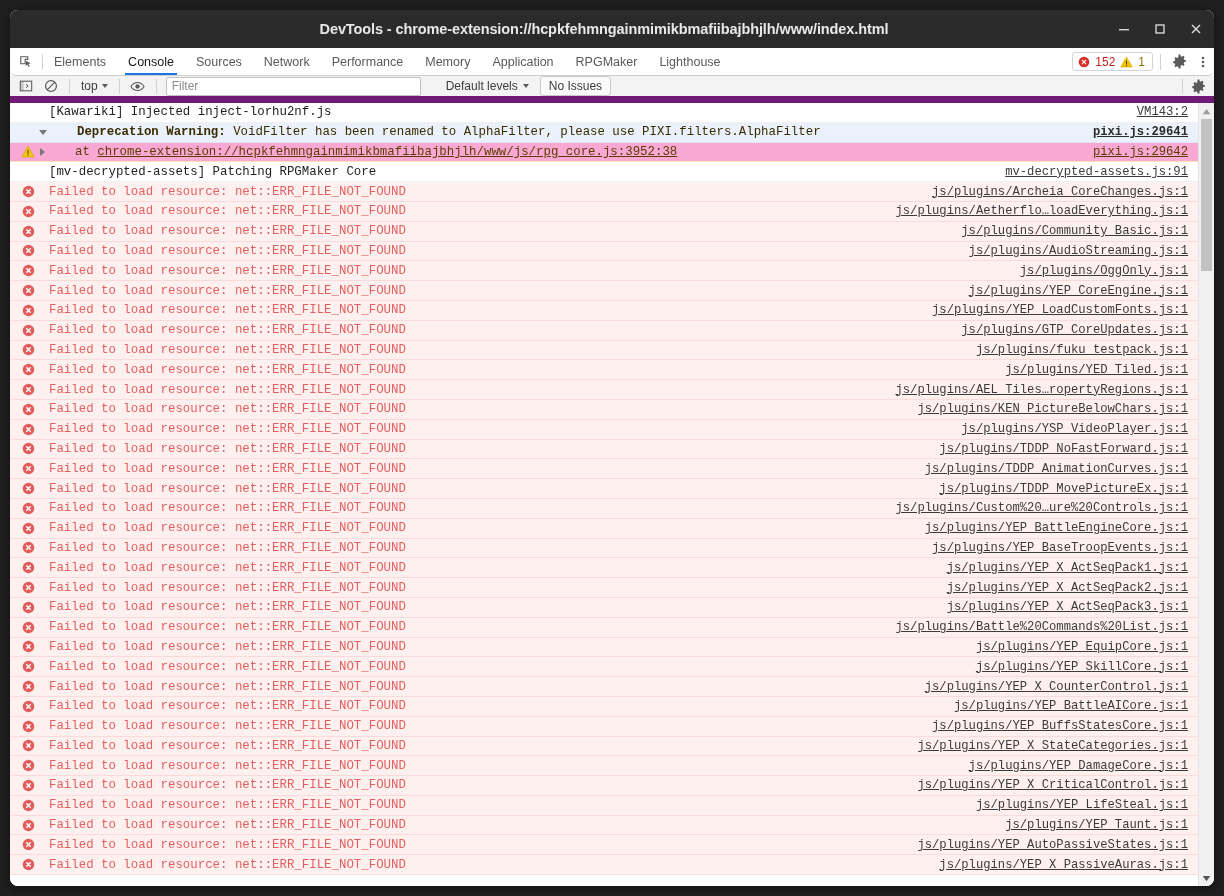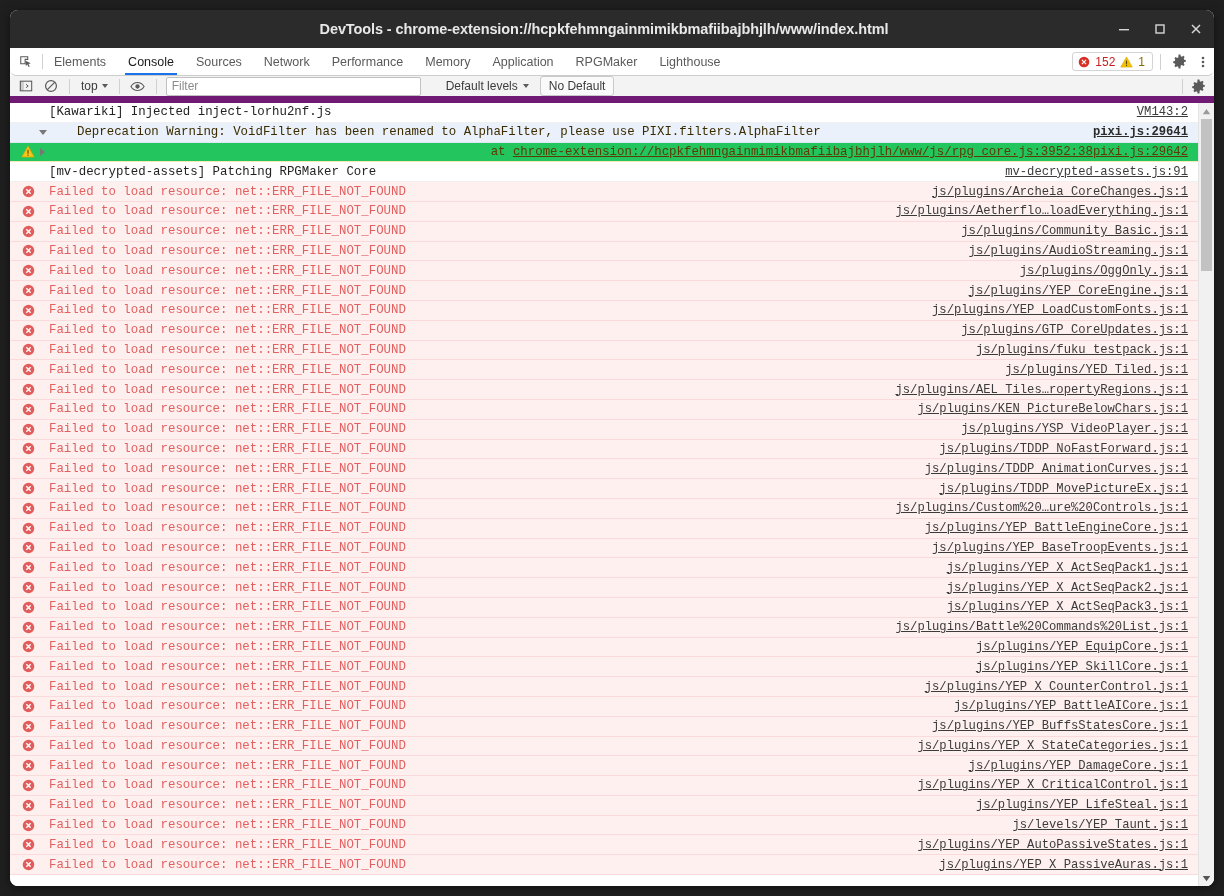--- a/index.html
+++ b/index.html
@@ -179,21 +179,21 @@
     padding-right: 10px;
     text-decoration: underline;
     color: #3b3b3b;
     font-size: 12.2px;
     flex: 0 0 auto;
   }
 
   
   .msg.log { background: #ffffff; color: #222; border-bottom-color: #f0f0f0; }
   
-  .msg.warn { background: #22c55e; color: #5c3c00; border-bottom-color: #f5e9b8; text-align: right; }
+  .msg.warn { background: #f9a8d4; color: #5c3c00; border-bottom-color: #f5e9b8; }
   .msg.warn .src { color: #5c3c00; }
   .msg.warn-head { background: #eaf1fb; color: #3a2c00; border-bottom-color: #dde6f3; }
   .msg.warn-head .src { color: #2b2b2b; font-weight: bold; }
   
   .msg.err { background: #fff0f0; color: #e55; border-bottom-color: #fadada; }
   .msg.err .txt { color: #e36060; }
   .msg.err .src { color: #3b3b3b; }
 
   .gutter {
     width: 16px; flex: 0 0 16px;
@@ -214,21 +214,21 @@
   .tri-right {
     width: 0; height: 0;
     border-top: 4px solid transparent;
     border-bottom: 4px solid transparent;
     border-left: 5px solid #777;
   }
 
   .err-icon { width: 13px; height: 13px; display:block; }
   .warn-icon { width: 14px; height: 13px; display:block; }
 
-  .bold { font-weight: normal; padding-left: 28px; }
+  .bold { font-weight: bold; padding-left: 28px; }
   .indent-at { padding-left: 26px; }
   .link-u { text-decoration: underline; }
 
   
   #scrollbar {
     width: 16px; flex: 0 0 16px;
     background: #f1f1f1;
     border-left: 1px solid #e4e4e4;
     position: relative;
   }
@@ -352,21 +352,21 @@
         <path d="M1 8s2.6-4.3 7-4.3S15 8 15 8s-2.6 4.3-7 4.3S1 8 1 8z" fill="none" stroke="#5a5a5a" stroke-width="1.2"></path>
         <circle cx="8" cy="8" r="2.3" fill="#5a5a5a"></circle>
       </svg>
     </div>
     <div class="ct-sep"></div>
     <input id="filter-input" type="text" placeholder="Filter" style="">
     <div id="levels-select">
       <span>Default levels</span>
       <span class="caret"></span>
     </div>
-    <div id="no-issues">No Default</div>
+    <div id="no-issues">No Issues</div>
     <div id="ct-right">
       <div class="ct-sep"></div>
       <div class="ct-icon">
         <svg width="15" height="15" viewBox="0 0 16 16" fill="#5a5a5a">
           <path d="M8 5.2a2.8 2.8 0 100 5.6 2.8 2.8 0 000-5.6zm0 1.4a1.4 1.4 0 110 2.8 1.4 1.4 0 010-2.8z"></path>
           <path d="M7 0.6h2l.3 1.7a5.6 5.6 0 011.3.55l1.45-1 1.4 1.4-1 1.45c.24.4.43.84.55 1.3l1.7.3v2l-1.7.3c-.12.46-.31.9-.55 1.3l1 1.45-1.4 1.4-1.45-1c-.4.24-.84.43-1.3.55L9 15.4H7l-.3-1.7a5.6 5.6 0 01-1.3-.55l-1.45 1-1.4-1.4 1-1.45a5.6 5.6 0 01-.55-1.3L1.3 9.7v-2l1.7-.3c.12-.46.31-.9.55-1.3l-1-1.45 1.4-1.4 1.45 1c.4-.24.84-.43 1.3-.55z"></path>
         </svg>
       </div>
     </div>
   </div>
@@ -761,21 +761,21 @@
         </div>
         <div class="msg err">
           <div class="gutter">
             <svg class="err-icon" viewBox="0 0 14 14">
               <circle cx="7" cy="7" r="6.2" fill="#e25c5c"></circle>
               <path d="M4.7 4.7 L9.3 9.3 M9.3 4.7 L4.7 9.3" stroke="#fff" stroke-width="1.5"></path>
             </svg>
           </div>
           <div class="disc"></div>
           <div class="txt">Failed to load resource: net::ERR_FILE_NOT_FOUND</div>
-          <div class="src">js/levels/YEP_Taunt.js:1</div>
+          <div class="src">js/plugins/YEP_Taunt.js:1</div>
         </div>
         <div class="msg err">
           <div class="gutter">
             <svg class="err-icon" viewBox="0 0 14 14">
               <circle cx="7" cy="7" r="6.2" fill="#e25c5c"></circle>
               <path d="M4.7 4.7 L9.3 9.3 M9.3 4.7 L4.7 9.3" stroke="#fff" stroke-width="1.5"></path>
             </svg>
           </div>
           <div class="disc"></div>
           <div class="txt">Failed to load resource: net::ERR_FILE_NOT_FOUND</div>

